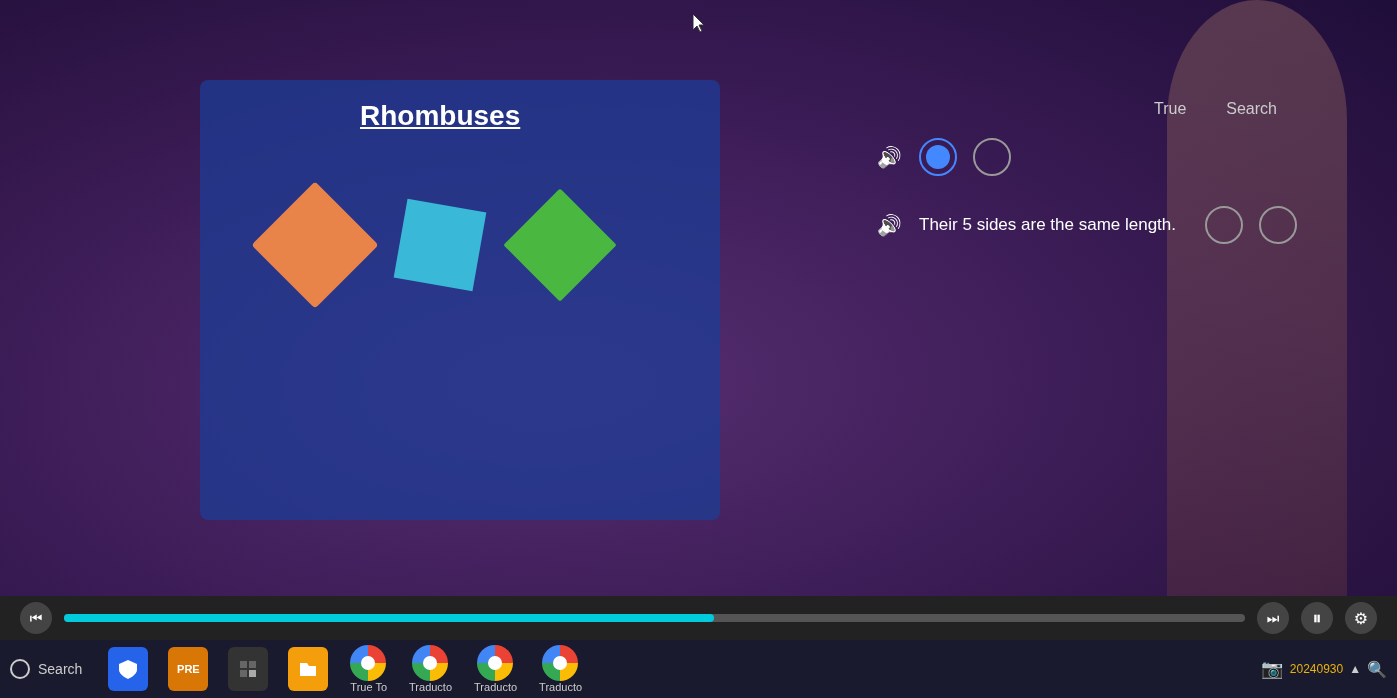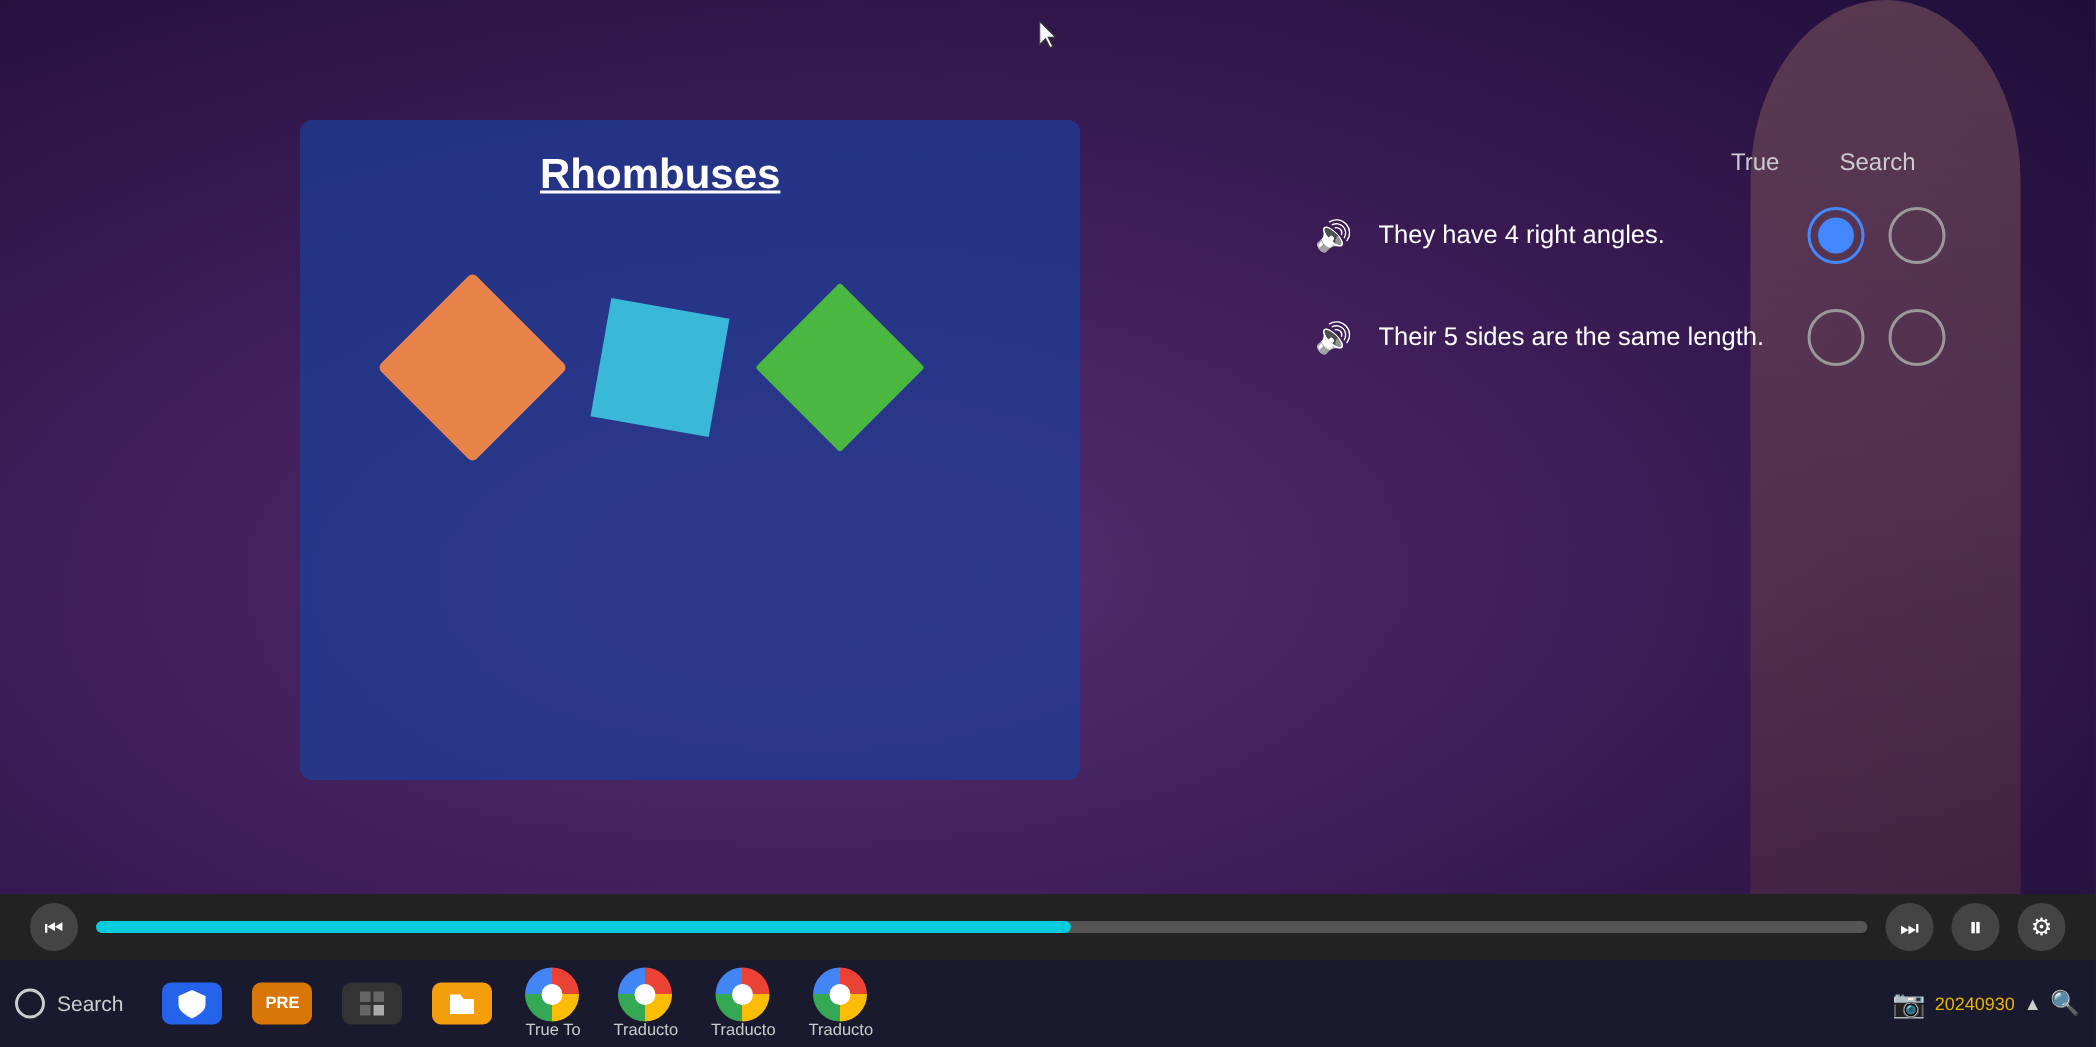--- a/index.html
+++ b/index.html
@@ -250,21 +250,21 @@
     .search-icon-circle {
       width: 20px;
       height: 20px;
       border: 2px solid #ccc;
       border-radius: 50%;
       position: relative;
     }
 
     .taskbar-app {
       width: 40px;
-      height: 28px;
+      height: 44px;
       border-radius: 6px;
       display: flex;
       align-items: center;
       justify-content: center;
       cursor: pointer;
       font-size: 18px;
       flex-shrink: 0;
     }
 
     .taskbar-app-label {
@@ -350,21 +350,20 @@
   </div>
 
   <div class="quiz-panel">
     <div class="quiz-header">
       <span class="quiz-header-label">True</span>
       <span class="quiz-header-label">Search</span>
     </div>
 
     <div class="quiz-row">
       <div class="sound-icon"></div>
-      <div class="quiz-text">They have 4 right angles.</div>
       <div class="radio-group">
         <div class="radio-btn selected"></div>
         <div class="radio-btn"></div>
       </div>
     </div>
 
 
     <div class="quiz-row">
       <div class="sound-icon"></div>
       <div class="quiz-text">Their 5 sides are the same length.</div>

